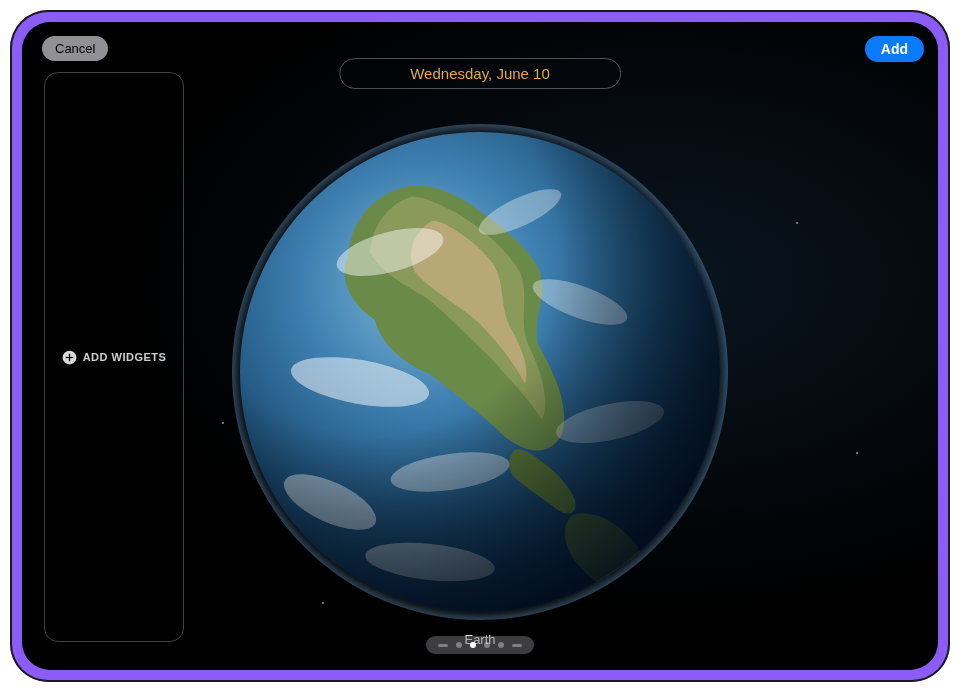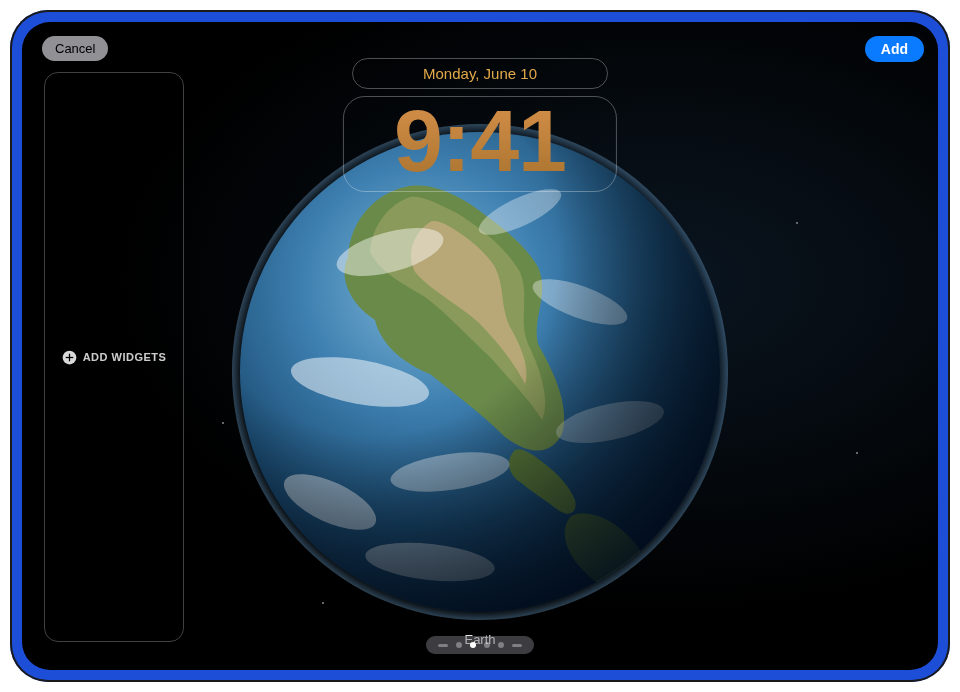--- a/index.html
+++ b/index.html
@@ -15,21 +15,21 @@
       font-family: -apple-system, BlinkMacSystemFont, "Helvetica Neue", sans-serif;
       display: flex;
       align-items: center;
       justify-content: center;
       overflow: hidden;
     }
 
     .device-frame {
       width: 940px;
       height: 672px;
-      background: #1d4ed8;
+      background: #8b5cf6;
       border-radius: 38px;
       padding: 12px;
       position: relative;
       box-shadow: inset 0 0 0 2px #1a1a1a;
     }
 
     .screen {
       width: 100%;
       height: 100%;
       background: radial-gradient(ellipse at 70% 40%, #0a1520 0%, #000 60%);
@@ -231,25 +231,22 @@
           <svg viewBox="0 0 24 24" width="15" height="15" fill="rgba(255,255,255,0.85)">
             <circle cx="12" cy="12" r="11"></circle>
             <rect x="11" y="6" width="2" height="12" fill="#000"></rect>
             <rect x="6" y="11" width="12" height="2" fill="#000"></rect>
           </svg>
         </span>
         <span>ADD WIDGETS</span>
       </div>
     </div>
 
-    <div class="date-pill">Monday, June 10</div>
-
-    <div class="time-pill">
-      <div class="time-text">9:41</div>
-    </div>
+    <div class="date-pill">Wednesday, June 10</div>
+
 
     <div class="earth">
       <svg viewBox="0 0 500 500">
         <defs>
           <radialGradient id="ocean" cx="38%" cy="32%" r="72%">
             <stop offset="0%" stop-color="#7fb8d8"></stop>
             <stop offset="35%" stop-color="#3d7fb0"></stop>
             <stop offset="70%" stop-color="#1a4a70"></stop>
             <stop offset="100%" stop-color="#0a2540"></stop>
           </radialGradient>

